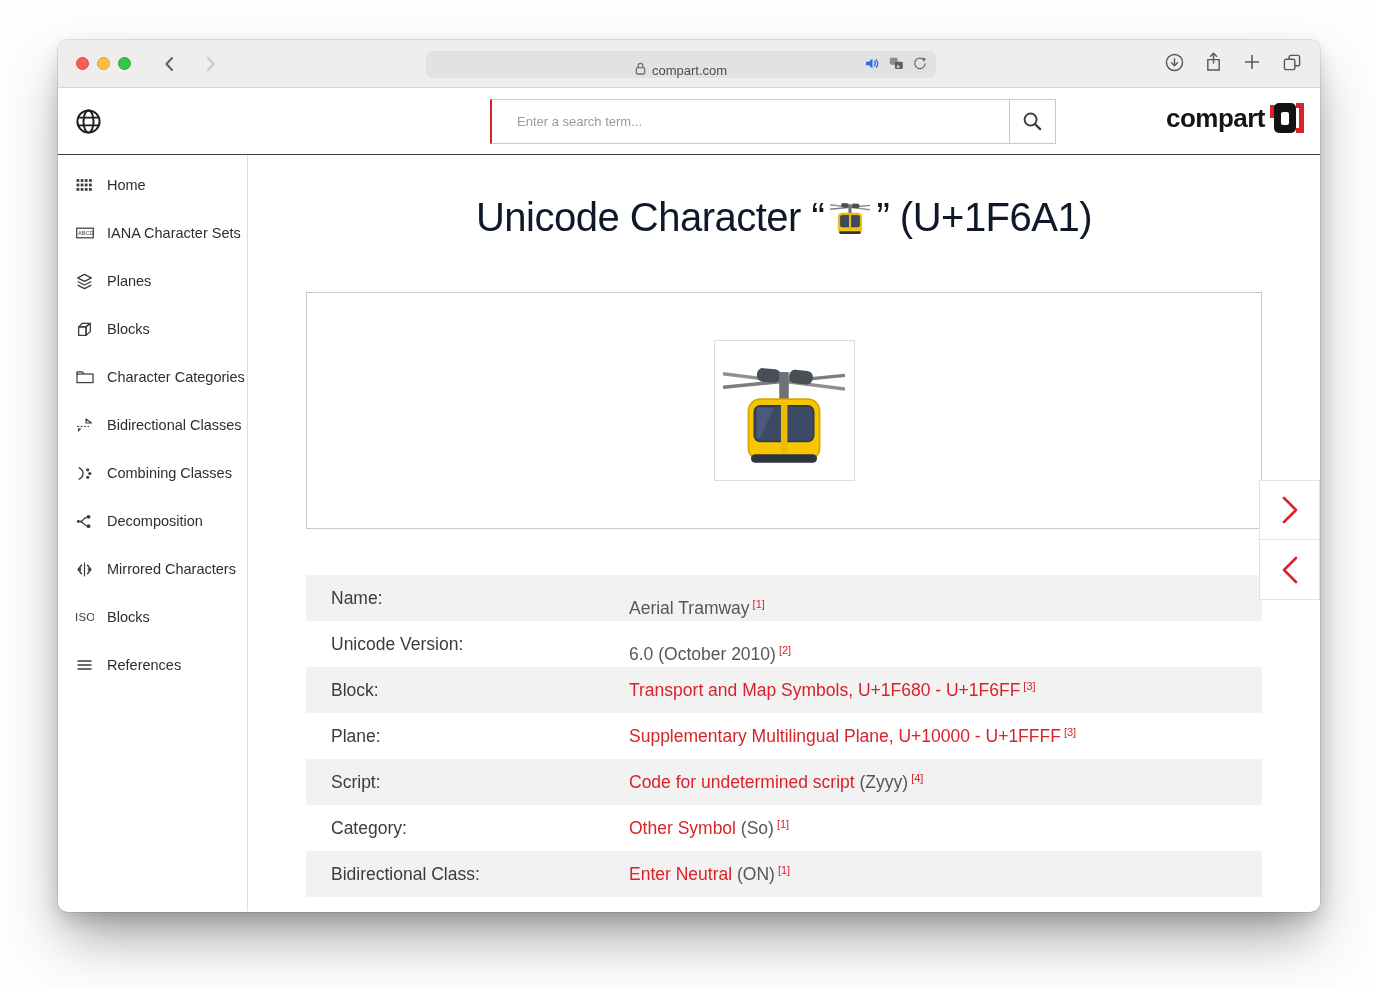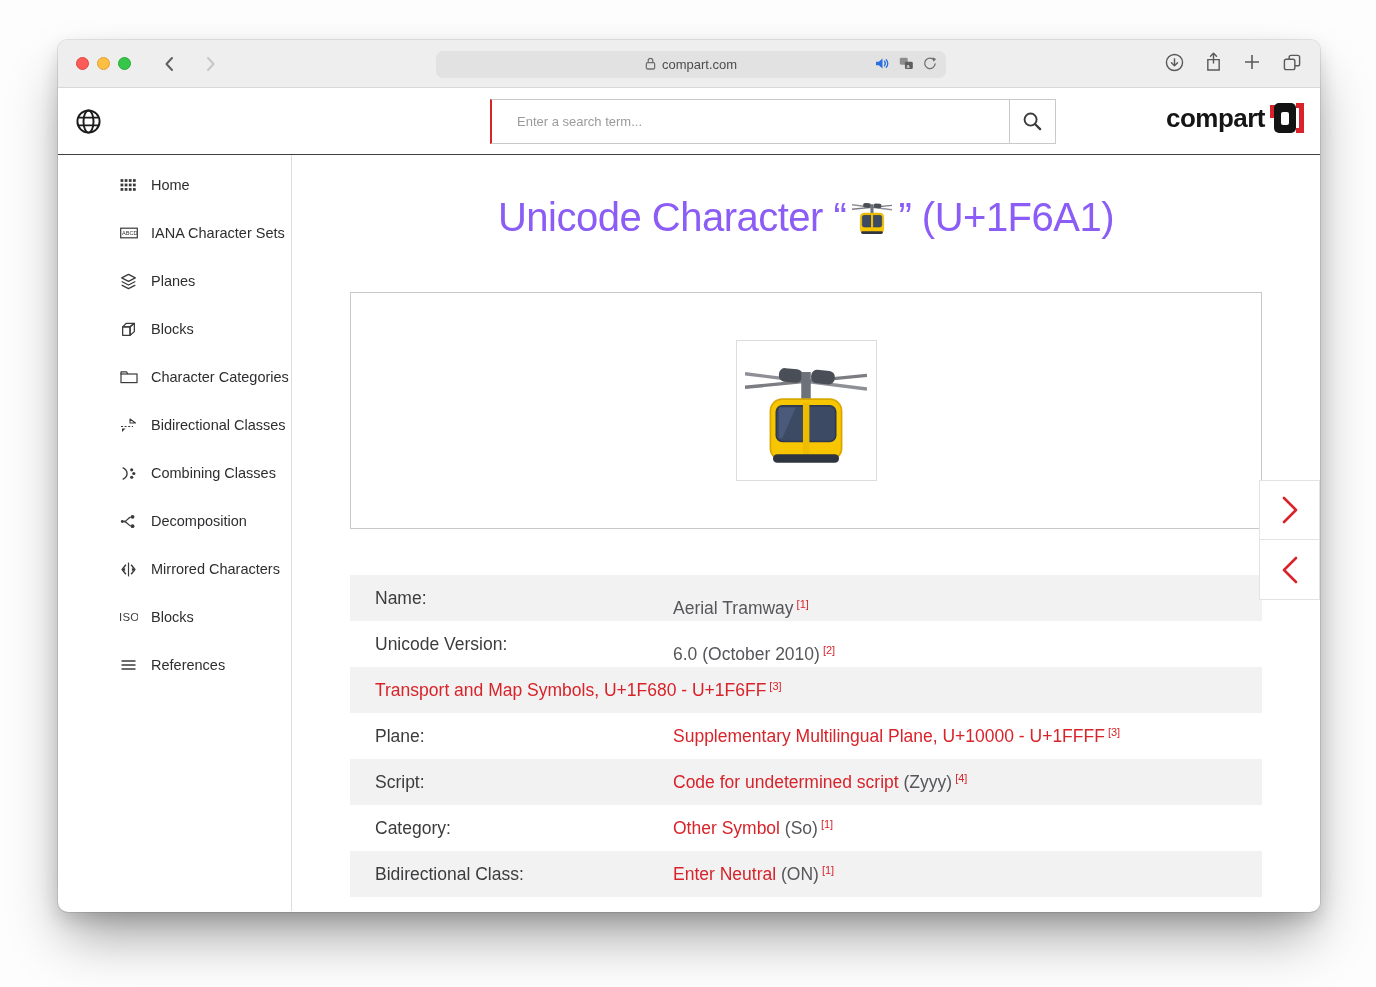--- a/index.html
+++ b/index.html
@@ -16,51 +16,51 @@
   
   .chrome { position:relative; height:48px; background:#efeeef; border-bottom:1px solid #d8d7d8; display:flex; align-items:center; }
   .lights { display:flex; gap:8px; margin-left:18px; }
   .light { width:13px; height:13px; border-radius:50%; }
   .light.red { background:#fc5b57; border:1px solid #e1423e; }
   .light.yellow { background:#fdbe41; border:1px solid #e0a133; }
   .light.green { background:#35c64a; border:1px solid #29a838; }
   .navarrows { display:flex; gap:22px; margin-left:30px; }
   .navarrows svg { display:block; }
   .urlbar {
-    position:absolute; left:378px; top:11px; width:510px; height:27px;
-    background:#e3e2e3; border-radius:7px; display:flex; align-items:center; justify-content:center;
+    position:absolute; left:368px; top:11px; width:510px; height:27px;
+    background:#e3e2e3; border-radius:7px; display:flex; align-items:flex-end; justify-content:center;
   }
   .urlcenter { display:flex; align-items:center; gap:6px; color:#4c4c4c; font-size:13px; }
   .urlicons { position:absolute; right:9px; top:0; height:27px; display:flex; align-items:center; gap:9px; }
   .chrome-right { position:absolute; right:18px; top:0; height:48px; display:flex; align-items:center; gap:21px; }
 
   
   .siteheader { position:relative; height:67px; background:#fff; border-bottom:1px solid #404040; }
   .globe { position:absolute; left:17px; top:16px; width:30px; height:34px; display:flex; align-items:center; }
   .searchwrap { position:absolute; left:432px; top:11px; display:flex; height:45px; }
   .searchinput {
     width:520px; height:45px; border:1px solid #c9c9c9; border-left:2px solid #d8232a;
     padding:0 10px 0 25px; font-size:13px; color:#555; outline:none; font-family:"Liberation Sans",sans-serif;
   }
   .searchinput::placeholder { color:#9b9b9b; }
   .searchbtn { width:46px; height:45px; background:#fff; border:1px solid #c9c9c9; border-left:none; display:flex; align-items:center; justify-content:center; cursor:pointer; }
   .logo { position:absolute; right:16px; top:14px; display:flex; align-items:center; gap:5px; }
   .logo-text { font-size:26px; font-weight:bold; color:#151515; letter-spacing:-0.5px; }
 
   
   .bodyrow { display:flex; height:756px; }
-  .sidebar { width:190px; border-right:1px solid #ddd; background:#fff; padding-top:6px; flex:none;margin-left:44px; }
+  .sidebar { width:190px; border-right:1px solid #ddd; background:#fff; padding-top:6px; flex:none; }
   .sideitem { height:48px; display:flex; align-items:center; gap:13px; padding-left:17px; cursor:pointer; }
   .sideitem .icn { width:19px; display:flex; justify-content:center; flex:none; }
   .sideitem .lbl { font-size:14.5px; color:#2e2e30; white-space:nowrap; }
 
   .content { flex:1; position:relative; background:#fff; }
   h1.pagetitle {
     margin-top:36px; text-align:center; font-size:40px; line-height:52px;
-    font-weight:300; color:#8b5cf6; letter-spacing:-0.5px;
+    font-weight:300; color:#0f172a; letter-spacing:-0.5px;
   }
   .title-emoji { display:inline-block; width:40px; height:40px; vertical-align:-6px; margin:0 6px; }
 
   .imgpanel {
     margin:49px 58px 0; height:237px; border:1px solid #c9c9c9; background:#fff;
     display:flex; align-items:center; justify-content:center;
   }
   .imgbox { width:141px; height:141px; border:1px solid #dcdcdc; background:#fff; display:flex; align-items:center; justify-content:center; }
 
   .chartable { margin:46px 58px 0; }
@@ -383,20 +383,21 @@
 
           <div class="trow">
             <span class="tlabel">Unicode Version:</span>
             <span class="tvalue">
                 <span class="val-plain">6.0 (October 2010)</span>
                 <span class="fnote">[2]</span>
               </span>
           </div>
 
           <div class="trow">
+            <span class="tlabel">Block:</span>
             <span class="tvalue">
                 <span class="val-link">Transport and Map Symbols, U+1F680 - U+1F6FF</span>
                 <span class="fnote">[3]</span>
               </span>
           </div>
 
           <div class="trow">
             <span class="tlabel">Plane:</span>
             <span class="tvalue">
                 <span class="val-link">Supplementary Multilingual Plane, U+10000 - U+1FFFF</span>

